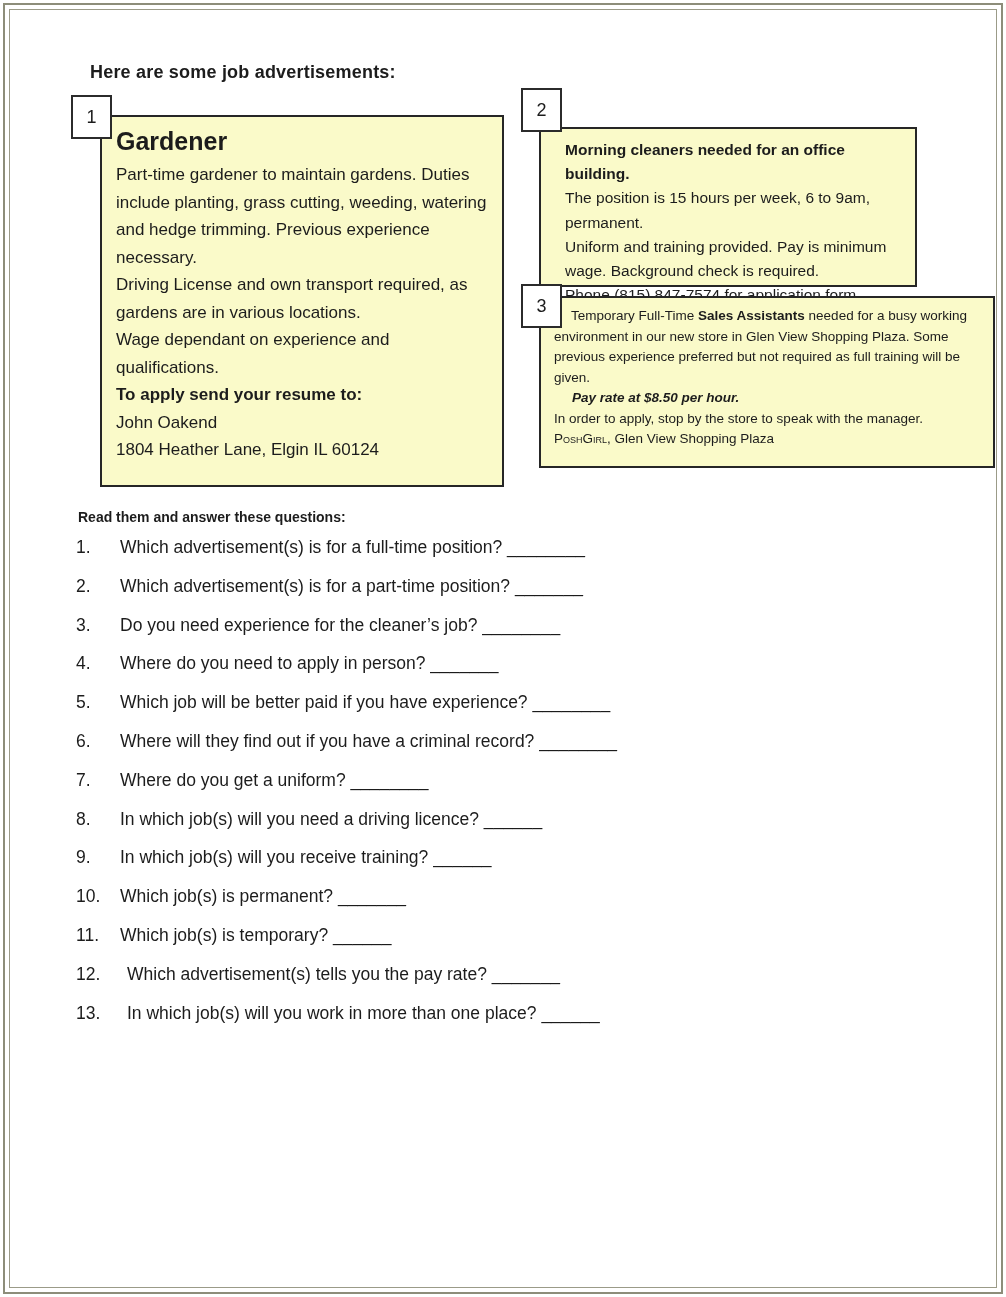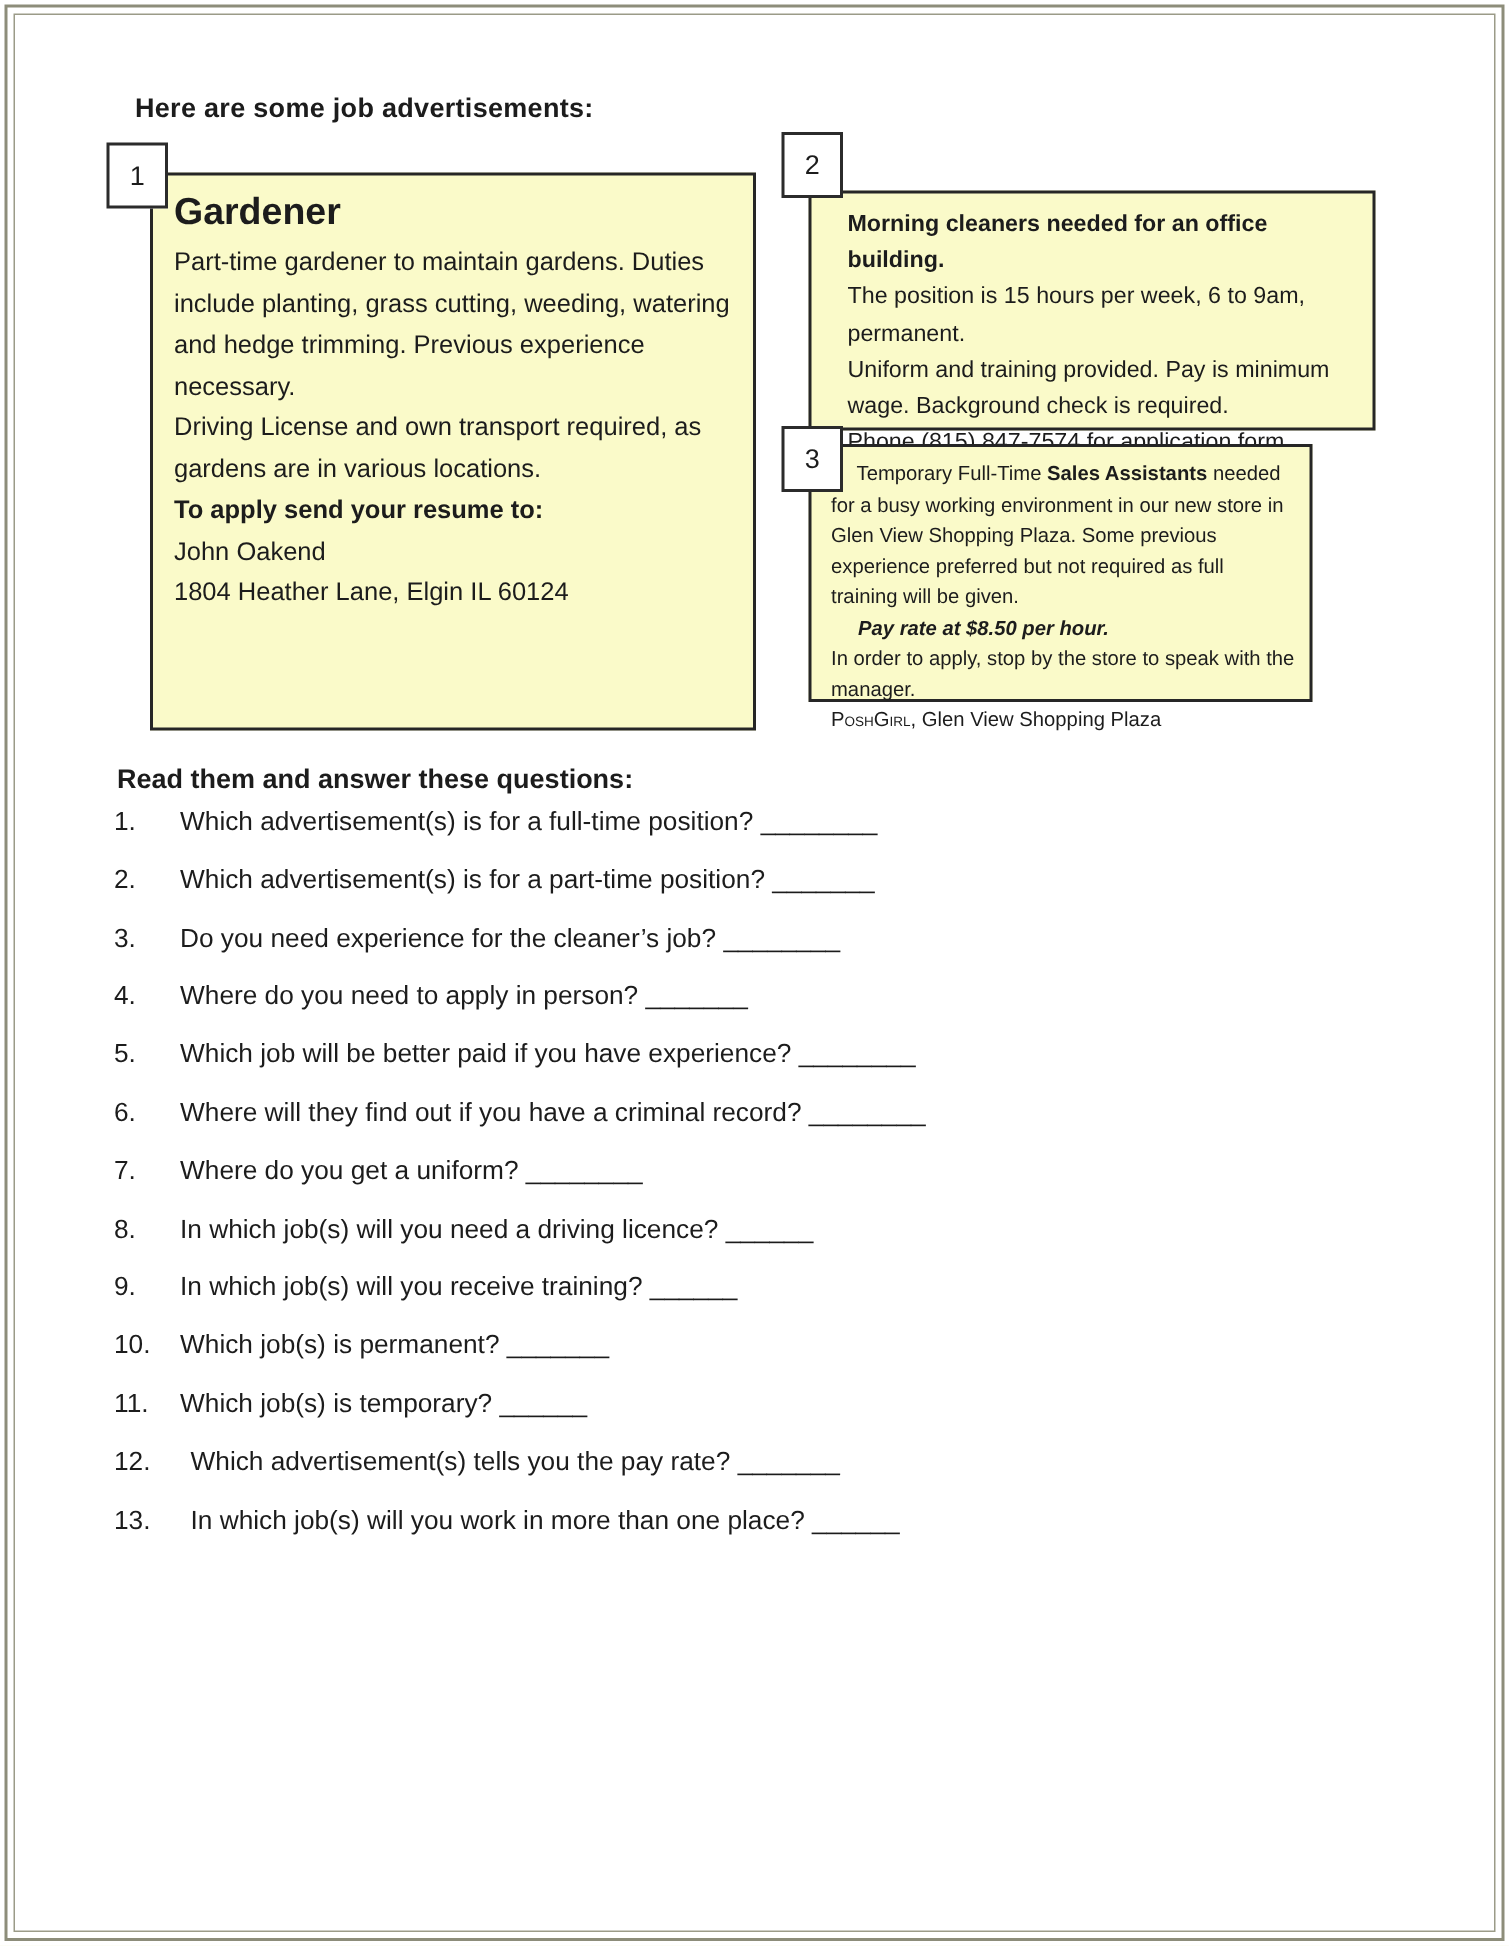--- a/index.html
+++ b/index.html
@@ -24,61 +24,62 @@
     background: #fafac9;
     border: 2px solid #262626;
   }
   .ad1 { left: 100px; top: 115px; width: 404px; height: 372px; padding: 8px 12px 0 14px; }
   .ad1 .ad-title { font-size: 25px; font-weight: bold; line-height: 32px; margin-bottom: 4px; }
   .ad1 p { font-size: 17px; line-height: 27.5px; }
 
   .ad2 { left: 539px; top: 127px; width: 378px; height: 160px; padding: 9px 10px 0 24px; }
   .ad2 p { font-size: 15.5px; line-height: 24.2px; }
 
-  .ad3 { left: 539px; top: 296px; width: 336px; height: 172px; padding: 8px 10px 0 13px; }
+  .ad3 { left: 539px; top: 296px; width: 456px; height: 172px; padding: 8px 10px 0 13px; }
   .ad3 p { font-size: 13.5px; line-height: 20.5px; }
   .ad3 .first-line-indent { text-indent: 17px; }
   .ad3 .pay-rate { font-weight: bold; font-style: italic; padding-left: 18px; }
 
   .bold { font-weight: bold; }
   .smallcaps { font-variant: small-caps; }
 
   .numbox {
     position: absolute; width: 41px; height: 44px;
     background: #ffffff; border: 2px solid #2b2b2b;
     display: flex; align-items: center; justify-content: center;
     font-size: 18px; color: #1c1c1c; z-index: 2;
   }
   .numbox1 { left: 71px; top: 95px; }
   .numbox2 { left: 521px; top: 88px; }
   .numbox3 { left: 521px; top: 284px; }
 
   .q-heading {
     position: absolute; left: 78px; top: 509px;
-    font-size: 18px; font-weight: bold;
+    font-size: 14px; font-weight: bold;
   }
   .qlist { position: absolute; left: 76px; top: 537px; width: 880px; }
   .qrow { display: flex; height: 38.8px; font-size: 17.5px; align-items: flex-start; }
   .qnum { width: 44px; flex: none; }
   .qrow.extra-indent .qtext { padding-left: 7px; }
   .qtext { white-space: nowrap; }
 </style>
 </head>
 <body>
 
 <div class="page">
   <div class="bframe-outer"></div>
   <div class="bframe-inner"></div>
 
   <div class="heading">Here are some job advertisements:</div>
 
   <div class="adbox ad1">
     <div class="ad-title">Gardener</div>
     <p>Part-time gardener to maintain gardens. Duties include planting, grass cutting, weeding, watering and hedge trimming. Previous experience necessary.</p>
     <p>Driving License and own transport required, as gardens are in various locations.</p>
+    <p>Wage dependant on experience and qualifications.</p>
     <p class="bold">To apply send your resume to:</p>
     <p>John Oakend</p>
     <p>1804 Heather Lane, Elgin IL 60124</p>
   </div>
   <div class="numbox numbox1">
     <span>1</span>
   </div>
 
   <div class="adbox ad2">
     <p class="bold">Morning cleaners needed for an office building.</p>

